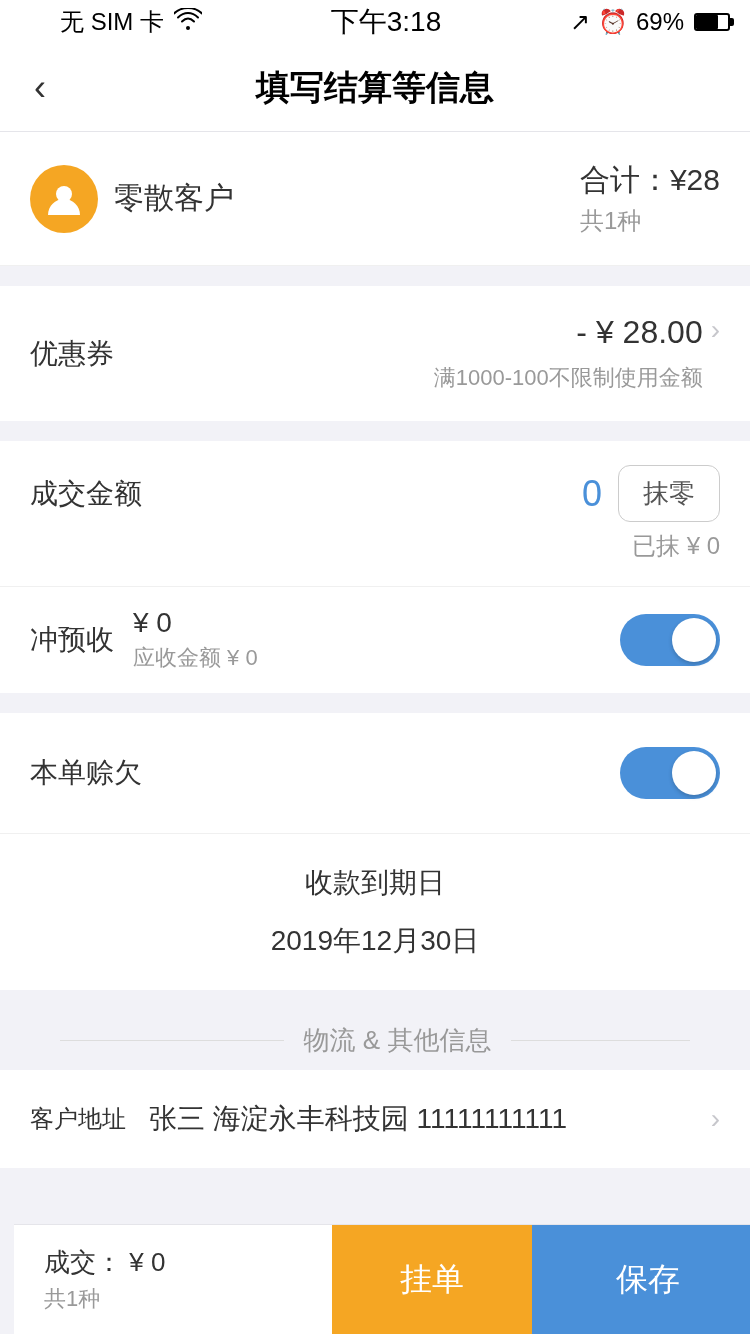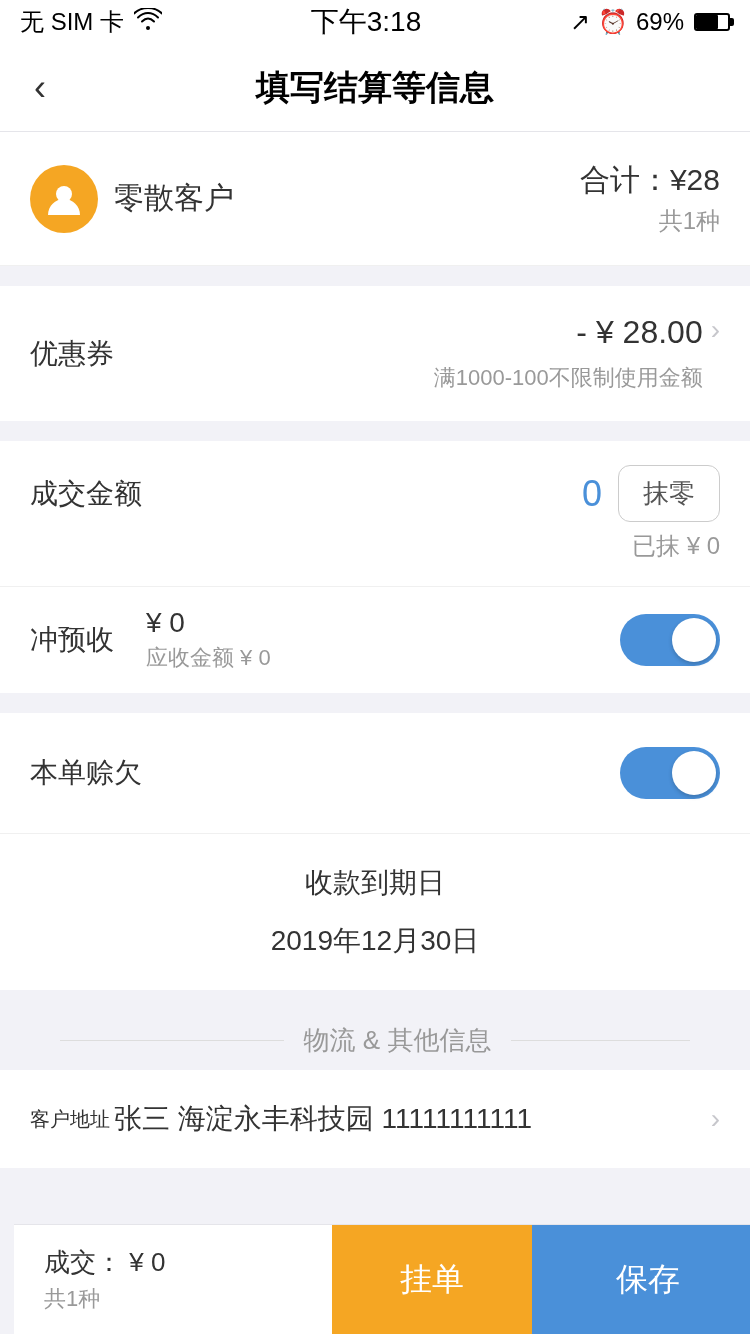--- a/index.html
+++ b/index.html
@@ -19,21 +19,21 @@
     .status-bar {
       height: 44px;
       background: #fff;
       display: flex;
       align-items: center;
       justify-content: space-between;
       padding: 0 20px;
       font-size: 24px;
       color: #000;
     }
-    .status-left { display: flex; align-items: center; gap: 10px; }
+    .status-left { display: flex; align-items: center; gap: 10px; margin-left: 40px; }
     .status-center { font-size: 28px; font-weight: 500; }
     .status-right { display: flex; align-items: center; gap: 8px; font-size: 24px; }
     .battery-icon {
       display: inline-block;
       width: 36px;
       height: 18px;
       border: 2px solid #000;
       border-radius: 3px;
       position: relative;
       margin-left: 2px;
@@ -116,21 +116,21 @@
     }
     .customer-avatar svg {
       width: 40px;
       height: 40px;
     }
     .customer-name {
       font-size: 30px;
       color: #333;
     }
     .customer-right {
-      text-align: right;
+      text-align: left;
     }
     .total-amount {
       font-size: 30px;
       color: #333;
     }
     .total-count {
       font-size: 24px;
       color: #999;
       margin-top: 4px;
     }
@@ -317,24 +317,24 @@
 
     
     .address-row {
       display: flex;
       align-items: center;
       padding: 30px 30px;
       background: #fff;
       justify-content: space-between;
     }
     .address-label {
-      font-size: 20px;
+      font-size: 24px;
       color: #333;
       flex-shrink: 0;
-      margin-right: 4px;
+      margin-right: 23px;
     }
     .address-value {
       font-size: 28px;
       color: #333;
       flex: 1;
     }
 
     
     .bottom-bar {
       position: fixed;
@@ -462,21 +462,21 @@
         <span class="amount-value">0</span>
         <button class="round-btn">抹零</button>
       </div>
     </div>
     <div class="transaction-sub">
       <span>已抹  ¥ 0</span>
     </div>
 
     <div class="prepay-row">
       <div class="prepay-left">
-        <div style="display:flex;align-items:center;gap:32px;">
+        <div style="display:flex;align-items:center;gap:19px;">
           <span class="form-label">冲预收</span>
           <div>
             <div class="prepay-amount">¥ 0</div>
             <div class="prepay-sub">应收金额 ¥ 0</div>
           </div>
         </div>
       </div>
       <div class="toggle">
         <div class="toggle-knob"></div>
       </div>

